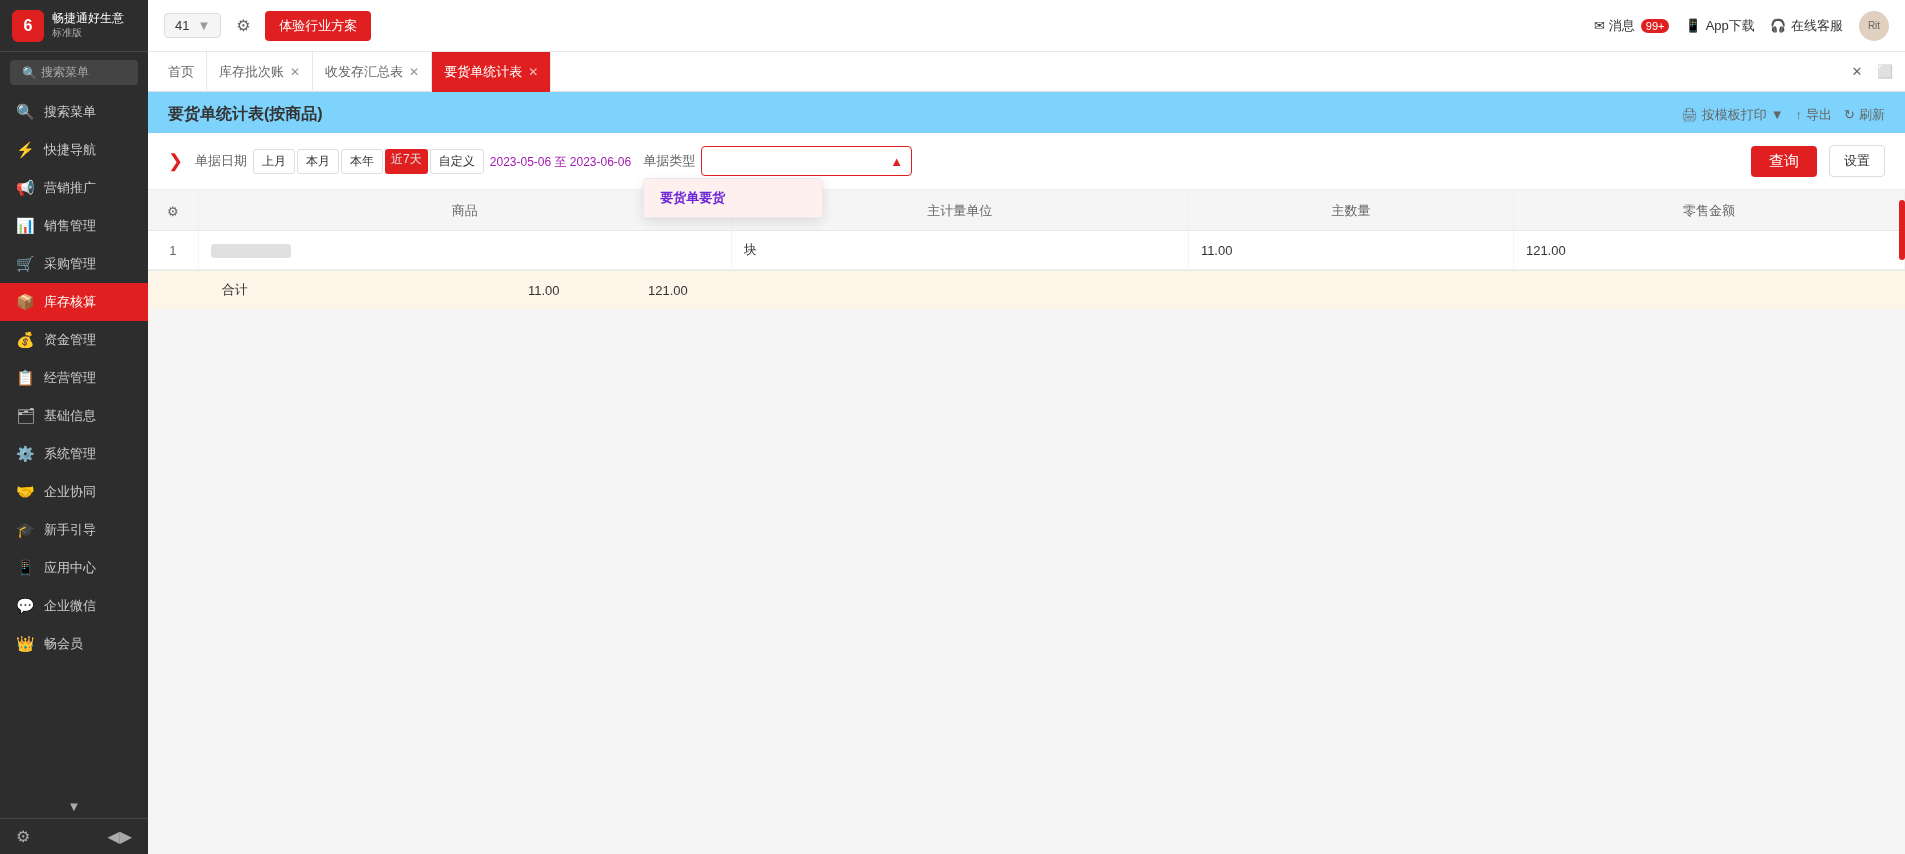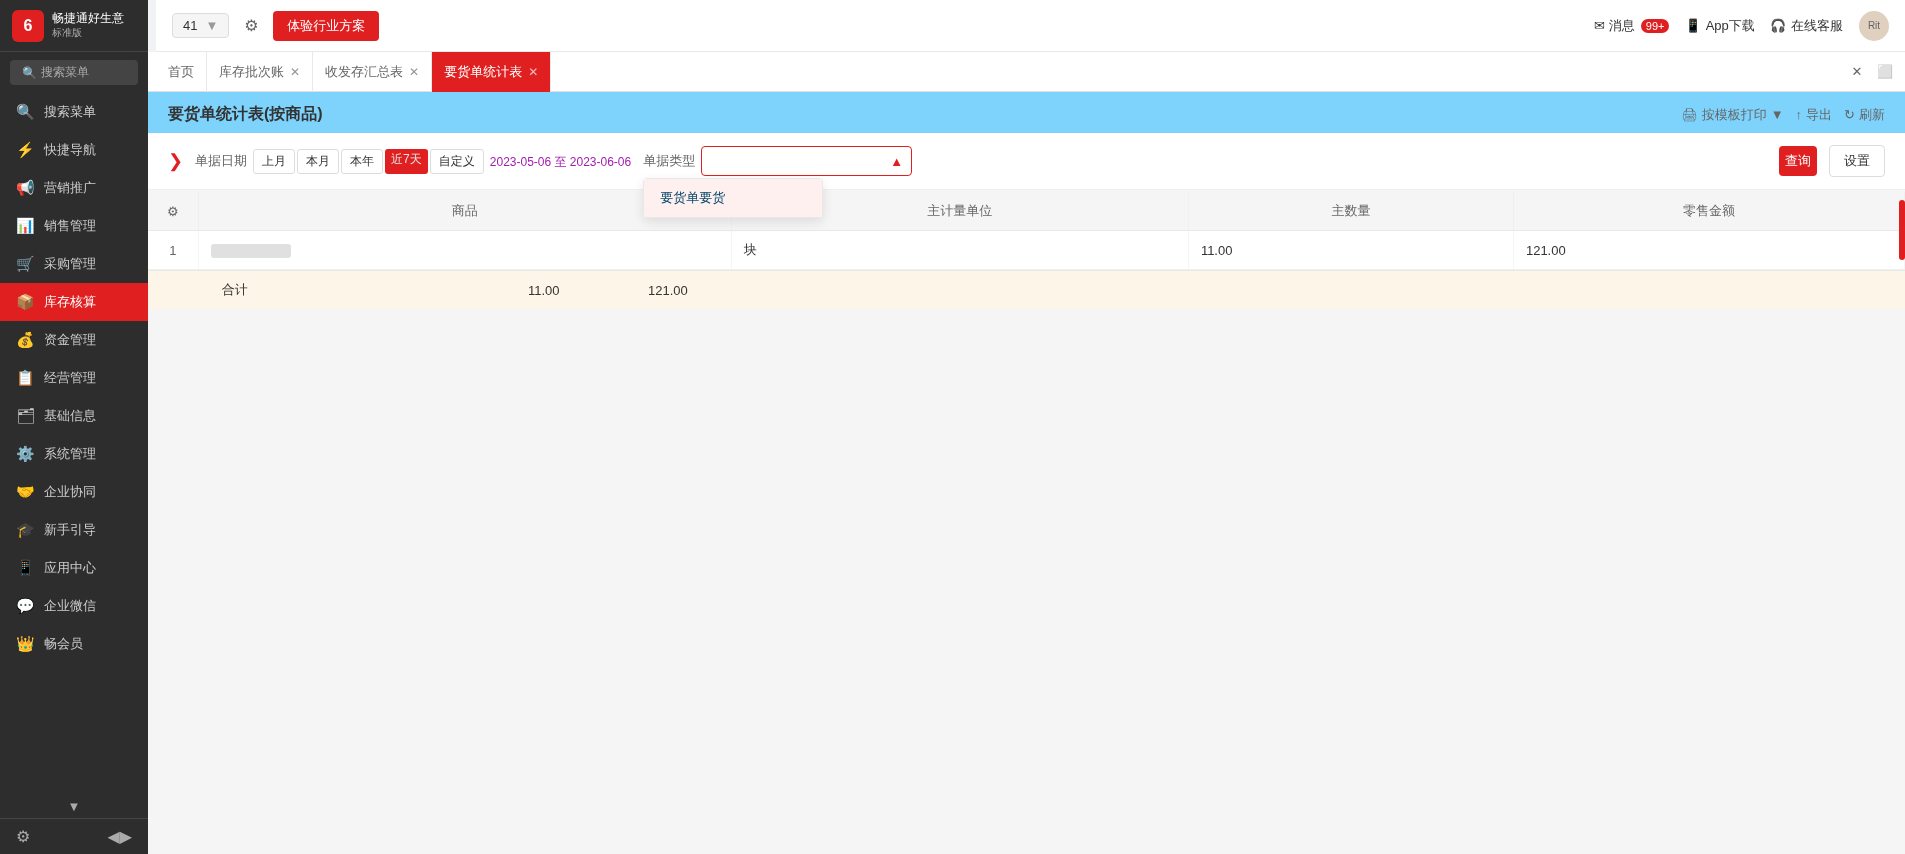--- a/index.html
+++ b/index.html
@@ -45,21 +45,21 @@
     }
 
     .sidebar-bottom {
       padding: 8px 16px; display: flex; align-items: center; justify-content: space-between;
       border-top: 1px solid #444;
     }
     .sidebar-bottom .bottom-icon { color: #aaa; cursor: pointer; font-size: 16px; }
 
     
     .topbar {
-      position: fixed; left: 156px; top: 0; right: 0; height: 52px;
+      position: fixed; left: 148px; top: 0; right: 0; height: 52px;
       background: #fff; border-bottom: 1px solid #e8e8e8;
       display: flex; align-items: center; padding: 0 16px;
       z-index: 99; justify-content: space-between;
     }
     .topbar-left { display: flex; align-items: center; gap: 8px; }
     .topbar-selector {
       display: flex; align-items: center; background: #f5f5f5; border: 1px solid #ddd;
       border-radius: 4px; padding: 4px 10px; cursor: pointer; font-size: 13px; color: #333;
     }
     .topbar-selector .arrow { margin-left: 8px; color: #999; }
@@ -130,35 +130,35 @@
     .date-range { font-size: 12px; color: #a21caf; margin-top: 2px; }
     .filter-input-wrap {
       display: flex; align-items: center; border: 1px solid #e02020; border-radius: 4px;
       min-width: 200px; padding: 0 8px; height: 30px; background: #fff; position: relative;
     }
     .filter-input { border: none; outline: none; font-size: 13px; flex: 1; }
     .filter-arrow { color: #e02020; cursor: pointer; margin-left: 4px; }
     .filter-more { color: #999; cursor: pointer; margin-left: 4px; }
     .query-btn {
       background: #e02020; color: #fff; border: none; border-radius: 4px;
-      padding: 6px 6px; font-size: 13px; cursor: pointer; margin-left: auto;
+      padding: 6px 18px; font-size: 15px; cursor: pointer; margin-left: auto;
     }
     .settings-btn {
       background: #fff; color: #333; border: 1px solid #ddd; border-radius: 4px;
       padding: 6px 14px; font-size: 13px; cursor: pointer;
     }
     .dropdown-menu {
       position: absolute; top: 32px; left: 0; background: #fff;
       border: 1px solid #e8e8e8; border-radius: 4px; box-shadow: 0 4px 12px rgba(0,0,0,0.1);
       z-index: 201; min-width: 180px;
     }
     .dropdown-item {
       padding: 10px 16px; font-size: 13px; color: #333; cursor: pointer;
     }
-    .dropdown-item.selected { background: #fff0f0; color: #0c4a6e; }
+    .dropdown-item.selected { background: #fff0f0; color: #6d28d9; font-weight: bold; }
 
     
     .table-wrap { background: #fff; margin: 0; }
     .data-table { width: 100%; border-collapse: collapse; }
     .data-table thead tr { background: #f5f5f5; }
     .data-table th {
       padding: 10px 12px; text-align: center; font-size: 13px; color: #666;
       font-weight: normal; border-bottom: 1px solid #e8e8e8; border-right: 1px solid #f0f0f0;
       white-space: nowrap;
     }

